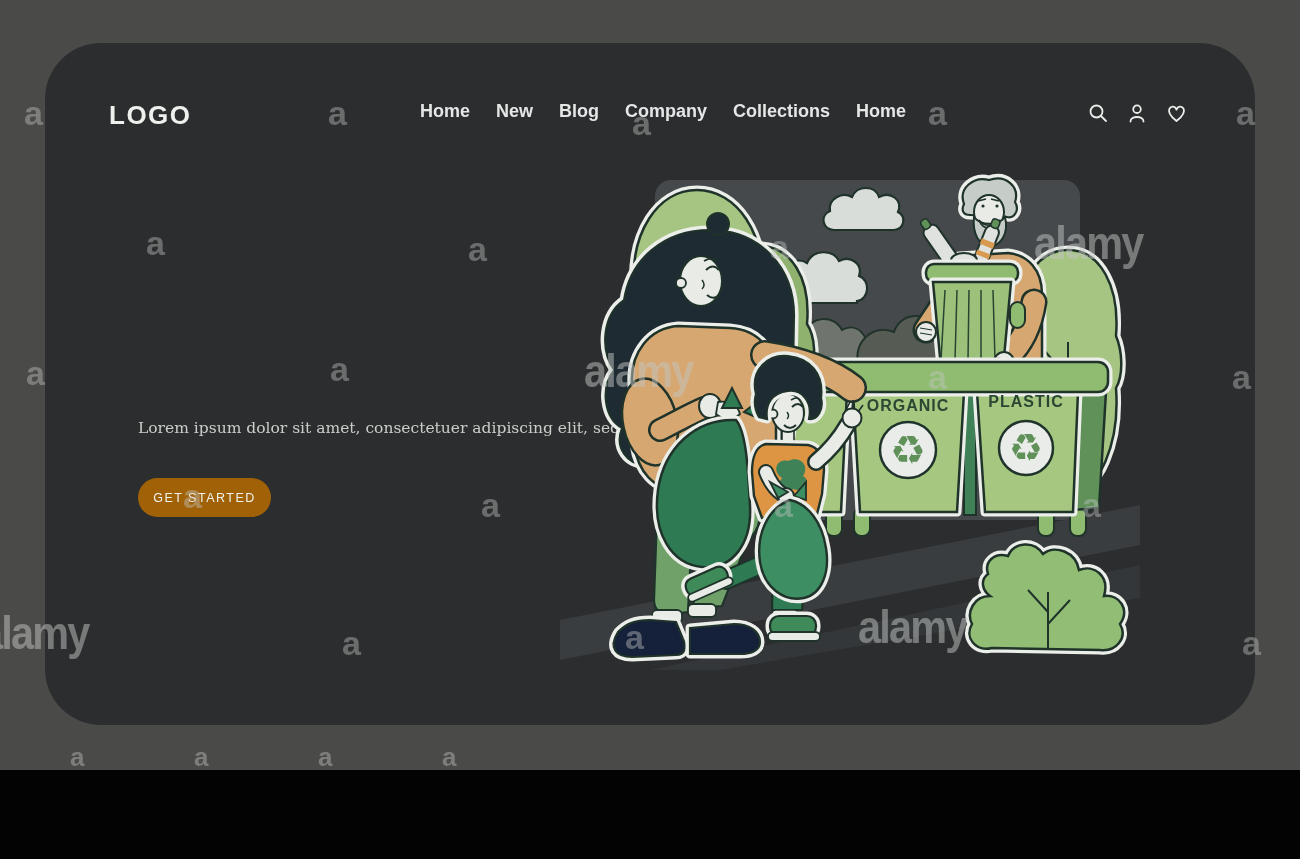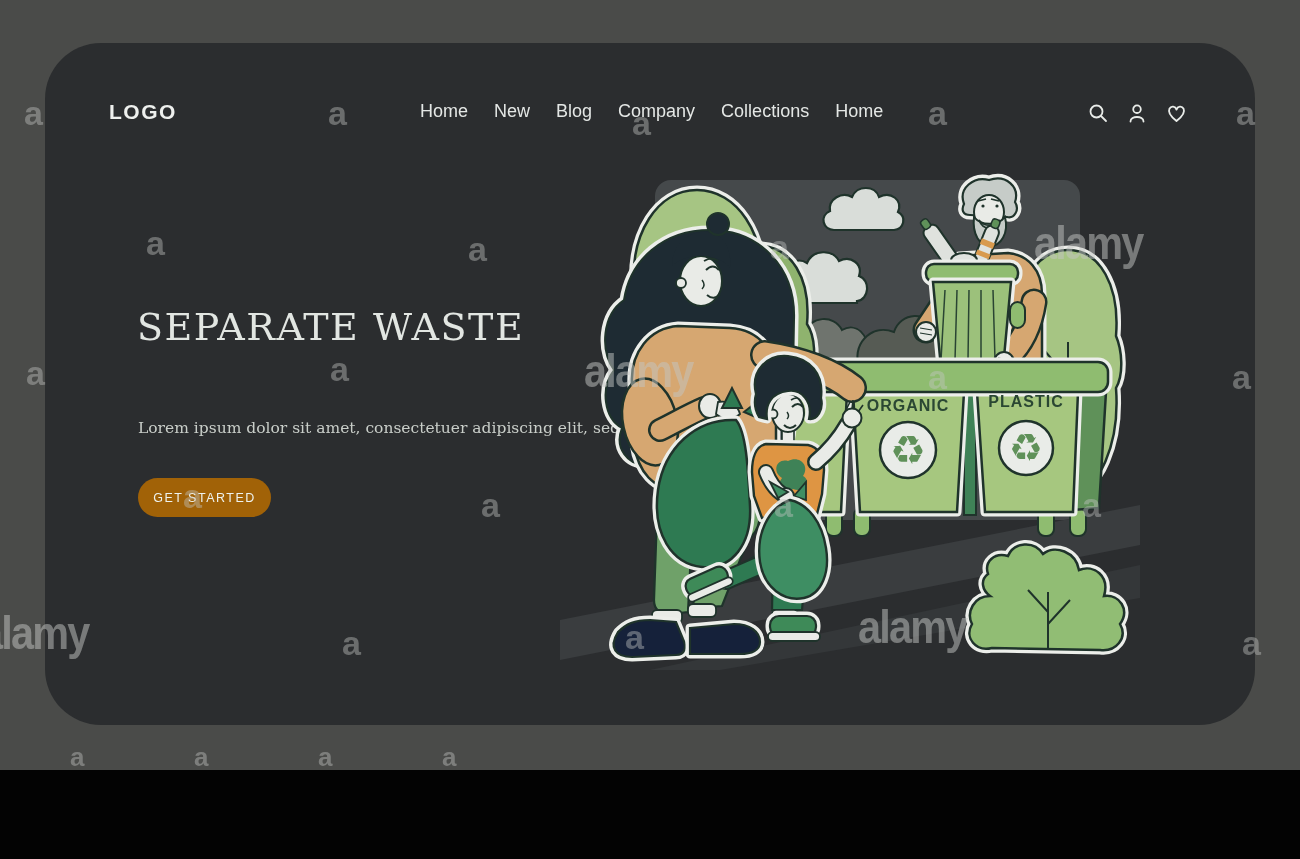--- a/index.html
+++ b/index.html
@@ -1,23 +1,23 @@
 <!DOCTYPE html>
 <html><head>
 <meta charset="utf-8">
 <style>
   html,body{margin:0;padding:0;}
   body{width:1300px;height:859px;overflow:hidden;background:#4a4b49;position:relative;
        font-family:"Liberation Sans",sans-serif;}
   .card{position:absolute;left:45px;top:43px;width:1210px;height:682px;border-radius:56px;
         background:#2b2d2f;z-index:1;}
   
-  .logo{position:absolute;left:109px;top:100px;font-size:21px;font-weight:bold;
+  .logo{position:absolute;left:109px;top:100px;font-size:26px;font-weight:bold;
         letter-spacing:1.5px;color:#eef0ee;z-index:2;}
-  .nav{position:absolute;left:420px;top:101px;display:flex;gap:26px;z-index:2;}
+  .nav{position:absolute;left:420px;top:101px;display:flex;gap:26px;z-index:2;font-weight:bold;}
   .nav span{font-size:18px;color:#e4e7e5;cursor:pointer;}
   .hicons{position:absolute;left:1087px;top:102px;display:flex;gap:17px;z-index:2;}
   .hicons svg{display:block;}
   
   .title{position:absolute;left:137px;top:303px;width:420px;z-index:2;
          font-family:"DejaVu Serif",serif;font-size:38px;line-height:48px;
          letter-spacing:1.5px;color:#e2e6e2;}
   .body-text{position:absolute;left:138px;top:416px;z-index:2;
          font-family:"DejaVu Serif",serif;font-size:15.5px;line-height:24px;color:#c9cec9;}
   .cta{position:absolute;left:138px;top:478px;width:133px;height:39px;border-radius:20px;
@@ -62,21 +62,20 @@
   <svg width="22" height="22" viewBox="0 0 22 22">
     <circle cx="11" cy="7.2" r="3.8" fill="none" stroke="#e9ece9" stroke-width="1.8"></circle>
     <path d="M4.5,19.5 C4.5,13.5 17.5,13.5 17.5,19.5" fill="none" stroke="#e9ece9" stroke-width="1.8" stroke-linecap="round"></path>
   </svg>
   <svg width="23" height="22" viewBox="0 0 23 22">
     <path d="M11.5,19 C5.5,14.2 2.6,10.3 4.4,6.8 C6.2,3.5 10.4,4.2 11.5,7.6 C12.6,4.2 16.8,3.5 18.6,6.8 C20.4,10.3 17.5,14.2 11.5,19 Z" fill="none" stroke="#e9ece9" stroke-width="1.8" stroke-linejoin="round"></path>
   </svg>
 </div>
 
 <div class="title">
-  <div>SEPARATE WASTE</div>
 </div>
 
 <div class="body-text">
   <div>Lorem ipsum dolor sit amet, consectetuer adipiscing elit, sed</div>
 </div>
 
 <button class="cta">GET STARTED</button>
 
 <svg class="scene" width="580" height="510" viewBox="0 0 580 510">
 

